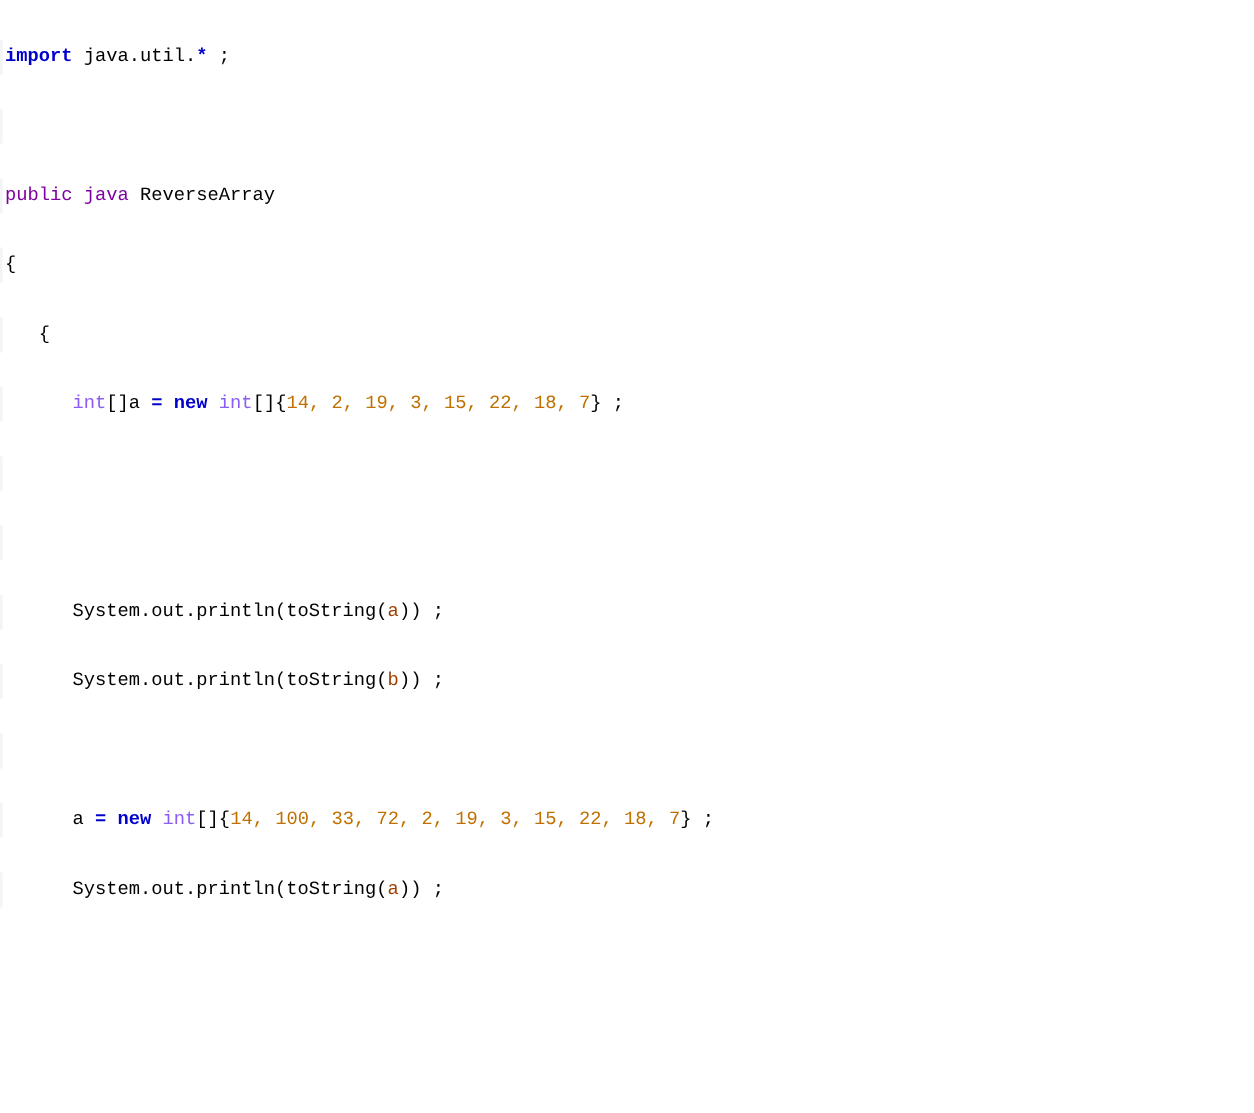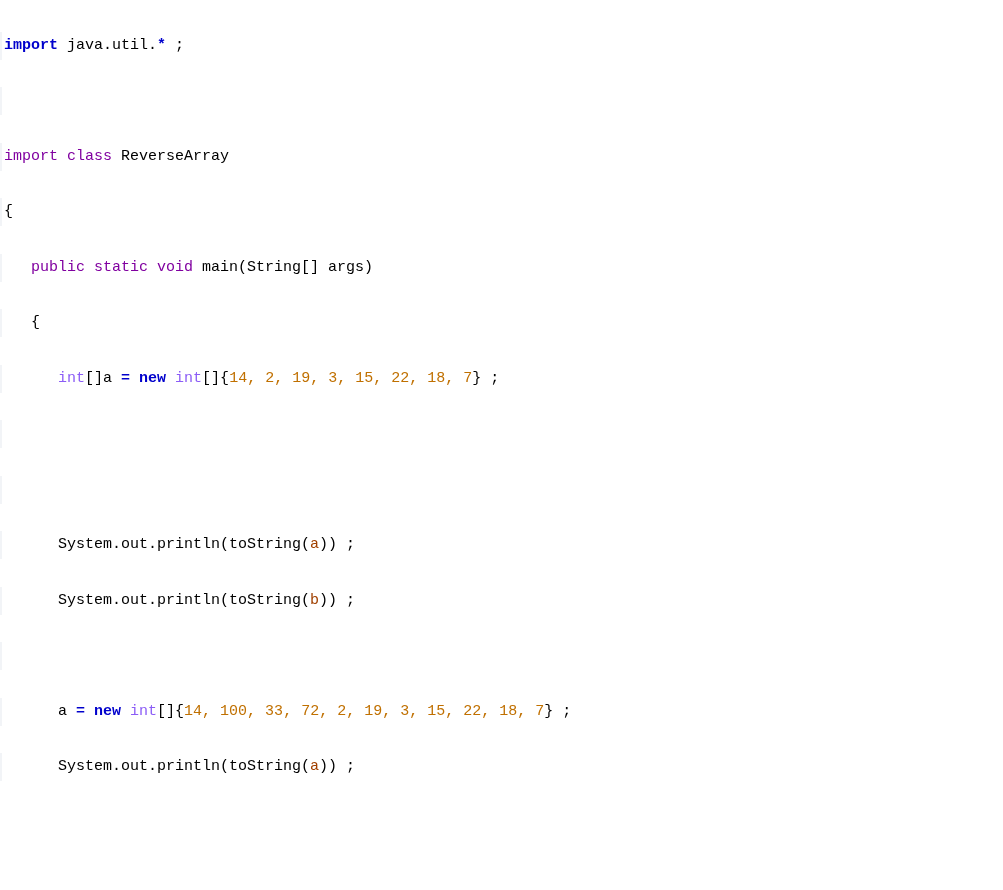--- a/index.html
+++ b/index.html
@@ -30,23 +30,22 @@
   .arg  { color: #a04000; }                          
   .punct{ color: #000; }
   .op   { color: #0000cc; font-weight: bold; }
 </style>
 </head>
 <body>
 
 <div class="code-area">
 <span class="line"><span class="kw">import</span><span class="ident"> java.util.</span><span class="kw">*</span><span class="punct"> ;</span></span>
 <span class="line"> </span>
-<span class="line"><span class="mod">import class</span><span class="ident"> ReverseArray</span></span>
+<span class="line"><span class="mod">public java</span><span class="ident"> ReverseArray</span></span>
 <span class="line"><span class="punct">{</span></span>
-<span class="line"><span>   </span><span class="mod">public static void</span><span class="ident"> main</span><span class="ident">(String[] args)</span></span>
 <span class="line"><span>   </span><span class="punct">{</span></span>
 <span class="line"><span>      </span><span class="type">int</span><span class="ident">[]a </span><span class="op">=</span><span> </span><span class="kw">new</span><span class="type"> int</span><span class="punct">[]{</span><span class="num">14, 2, 19, 3, 15, 22, 18, 7</span><span class="punct">} ;</span></span>
 <span class="line"> </span>
 <span class="line"> </span>
 <span class="line"><span>      </span><span class="ident">System.out.println</span><span class="punct">(</span><span class="ident">toString</span><span class="punct">(</span><span class="arg">a</span><span class="punct">)) ;</span></span>
 <span class="line"><span>      </span><span class="ident">System.out.println</span><span class="punct">(</span><span class="ident">toString</span><span class="punct">(</span><span class="arg">b</span><span class="punct">)) ;</span></span>
 <span class="line"> </span>
 <span class="line"><span>      </span><span class="ident">a </span><span class="op">=</span><span> </span><span class="kw">new</span><span class="type"> int</span><span class="punct">[]{</span><span class="num">14, 100, 33, 72, 2, 19, 3, 15, 22, 18, 7</span><span class="punct">} ;</span></span>
 <span class="line"><span>      </span><span class="ident">System.out.println</span><span class="punct">(</span><span class="ident">toString</span><span class="punct">(</span><span class="arg">a</span><span class="punct">)) ;</span></span>
 

